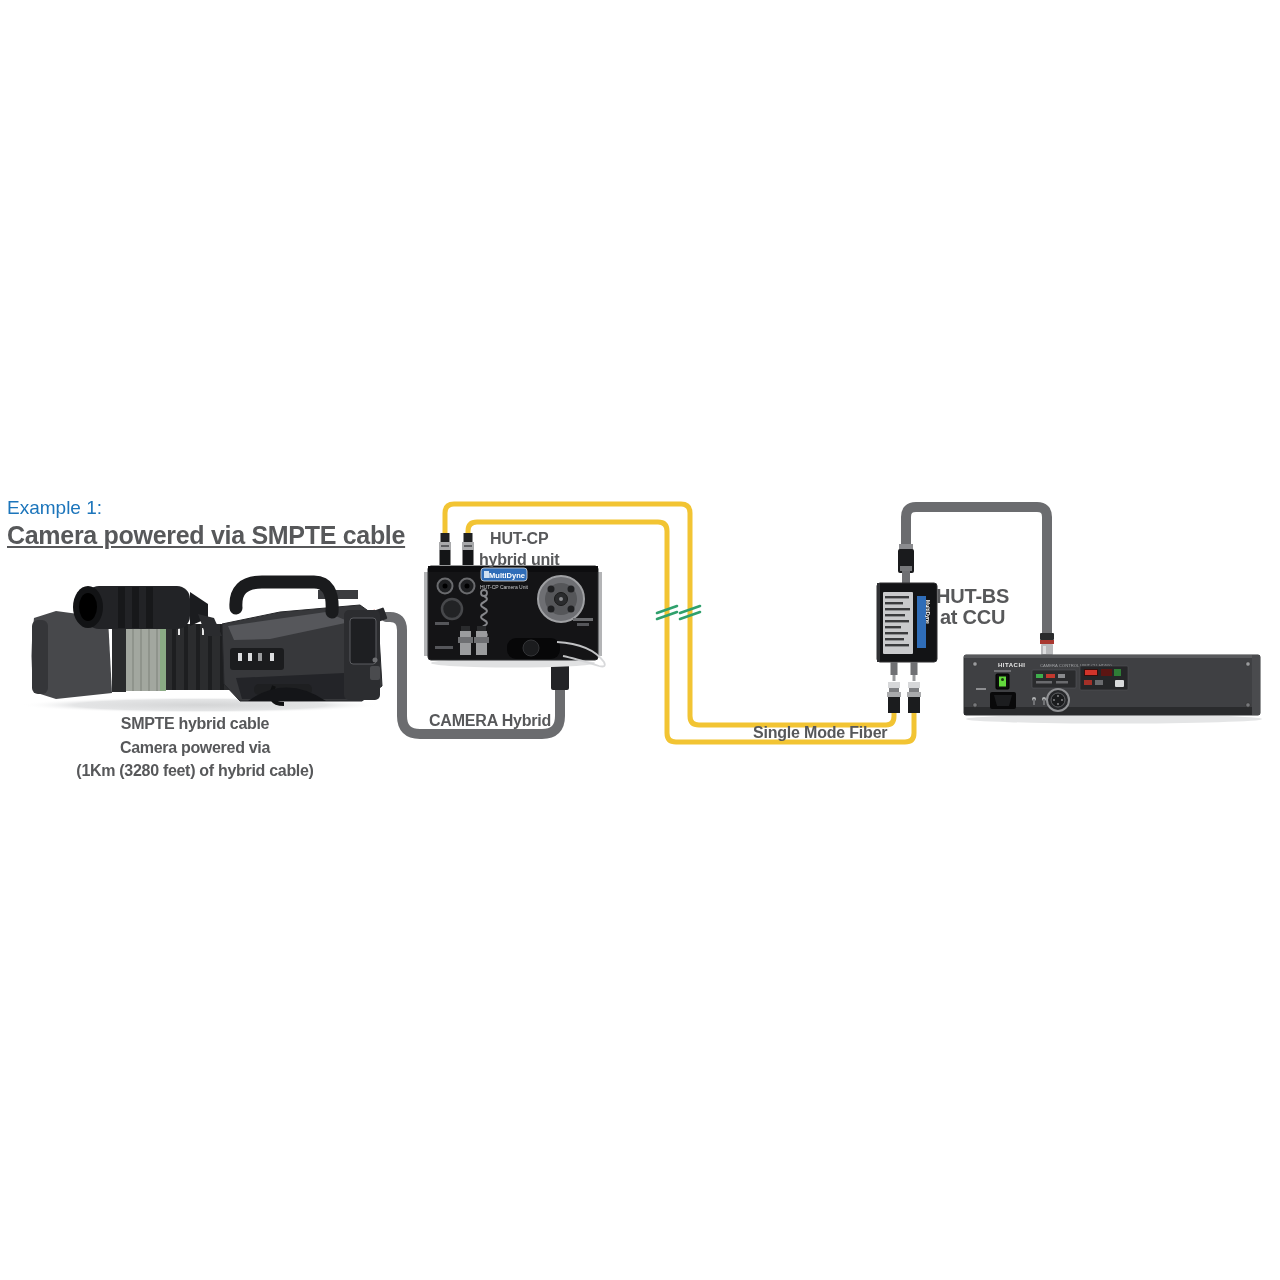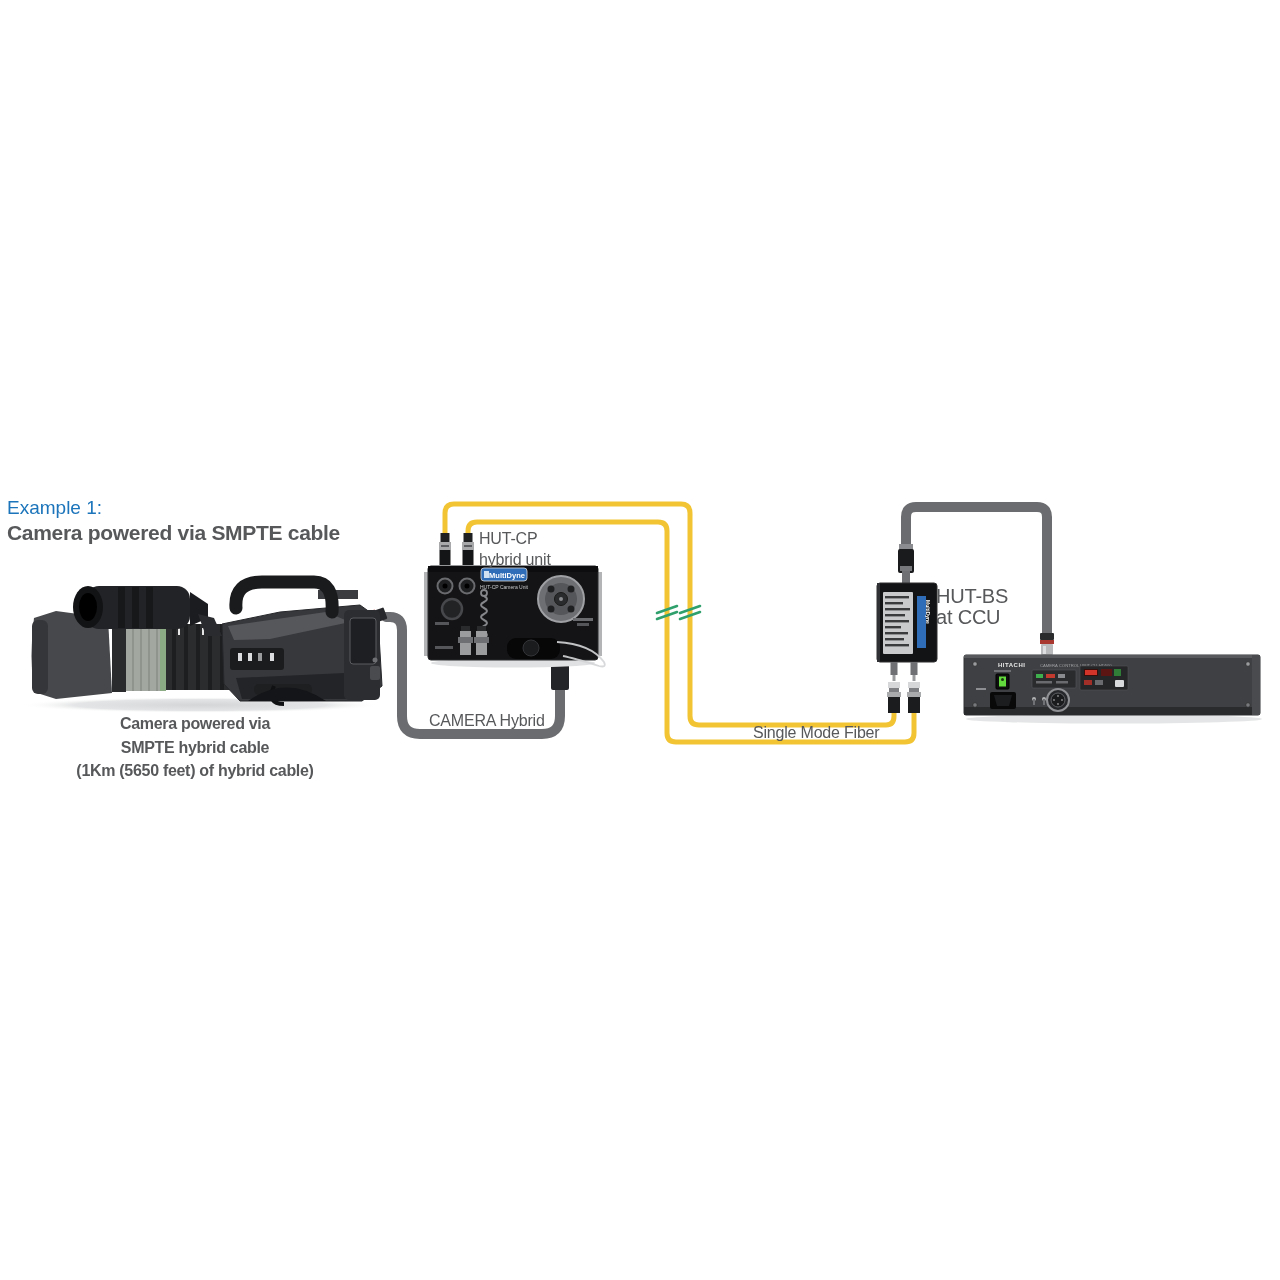--- a/index.html
+++ b/index.html
@@ -1,22 +1,22 @@
 <!DOCTYPE html>
 <html><head>
 <meta charset="utf-8">
 <style>
   html,body{margin:0;padding:0;background:#ffffff;}
   .canvas{
     position:relative;width:1280px;height:1280px;background:#ffffff;
     font-family:"Liberation Sans", sans-serif;overflow:hidden;
   }
-  .lbl{position:absolute;font-weight:normal;color:#57585a;letter-spacing:-0.2px;line-height:21px;}
+  .lbl{position:absolute;font-weight:bold;color:#57585a;letter-spacing:-0.2px;line-height:21px;text-align:center;}
   .hdr-example{position:absolute;left:7px;top:497px;font-size:19px;font-weight:normal;color:#1c75bb;}
-  .hdr-title{position:absolute;left:7px;top:521px;font-size:21px;font-weight:bold;color:#57585a;letter-spacing:-0.3px;}
+  .hdr-title{position:absolute;left:7px;top:521px;font-size:25px;font-weight:bold;color:#57585a;letter-spacing:-0.3px;text-decoration:underline;}
   .cam-caption{
     position:absolute;left:35px;top:712px;width:320px;text-align:center;
     font-size:16px;font-weight:bold;color:#57585a;line-height:23.5px;letter-spacing:-0.3px;
   }
   .lbl-hutcp{left:479px;top:528px;font-size:16px;}
   .lbl-hutbs{left:936px;top:586px;font-size:20px;}
   .lbl-smpte{left:429px;top:710px;font-size:16px;}
   .lbl-fiber{left:732px;top:722px;font-size:16px;margin-left:21px;}
   svg{position:absolute;display:block;}
 </style>
@@ -286,23 +286,23 @@
     <circle cx="96" cy="46" r="0.9" fill="#8f9093"></circle>
     <circle cx="92" cy="50" r="0.9" fill="#8f9093"></circle>
     <circle cx="100" cy="50" r="0.9" fill="#8f9093"></circle>
     <circle cx="96" cy="54" r="0.9" fill="#8f9093"></circle>
   </svg>
 
   <div class="hdr-example">Example 1:</div>
   <div class="hdr-title">Camera powered via SMPTE cable</div>
 
   <div class="cam-caption">
+    <div>SMPTE hybrid cable</div>
     <div>Camera powered via</div>
-    <div>SMPTE hybrid cable</div>
-    <div>(1Km (5650 feet) of hybrid cable)</div>
+    <div>(1Km (3280 feet) of hybrid cable)</div>
   </div>
 
   <div class="lbl lbl-hutcp">
     <div>HUT-CP</div>
     <div>hybrid unit</div>
   </div>
 
   <div class="lbl lbl-hutbs">
     <div>HUT-BS</div>
     <div>at CCU</div>

